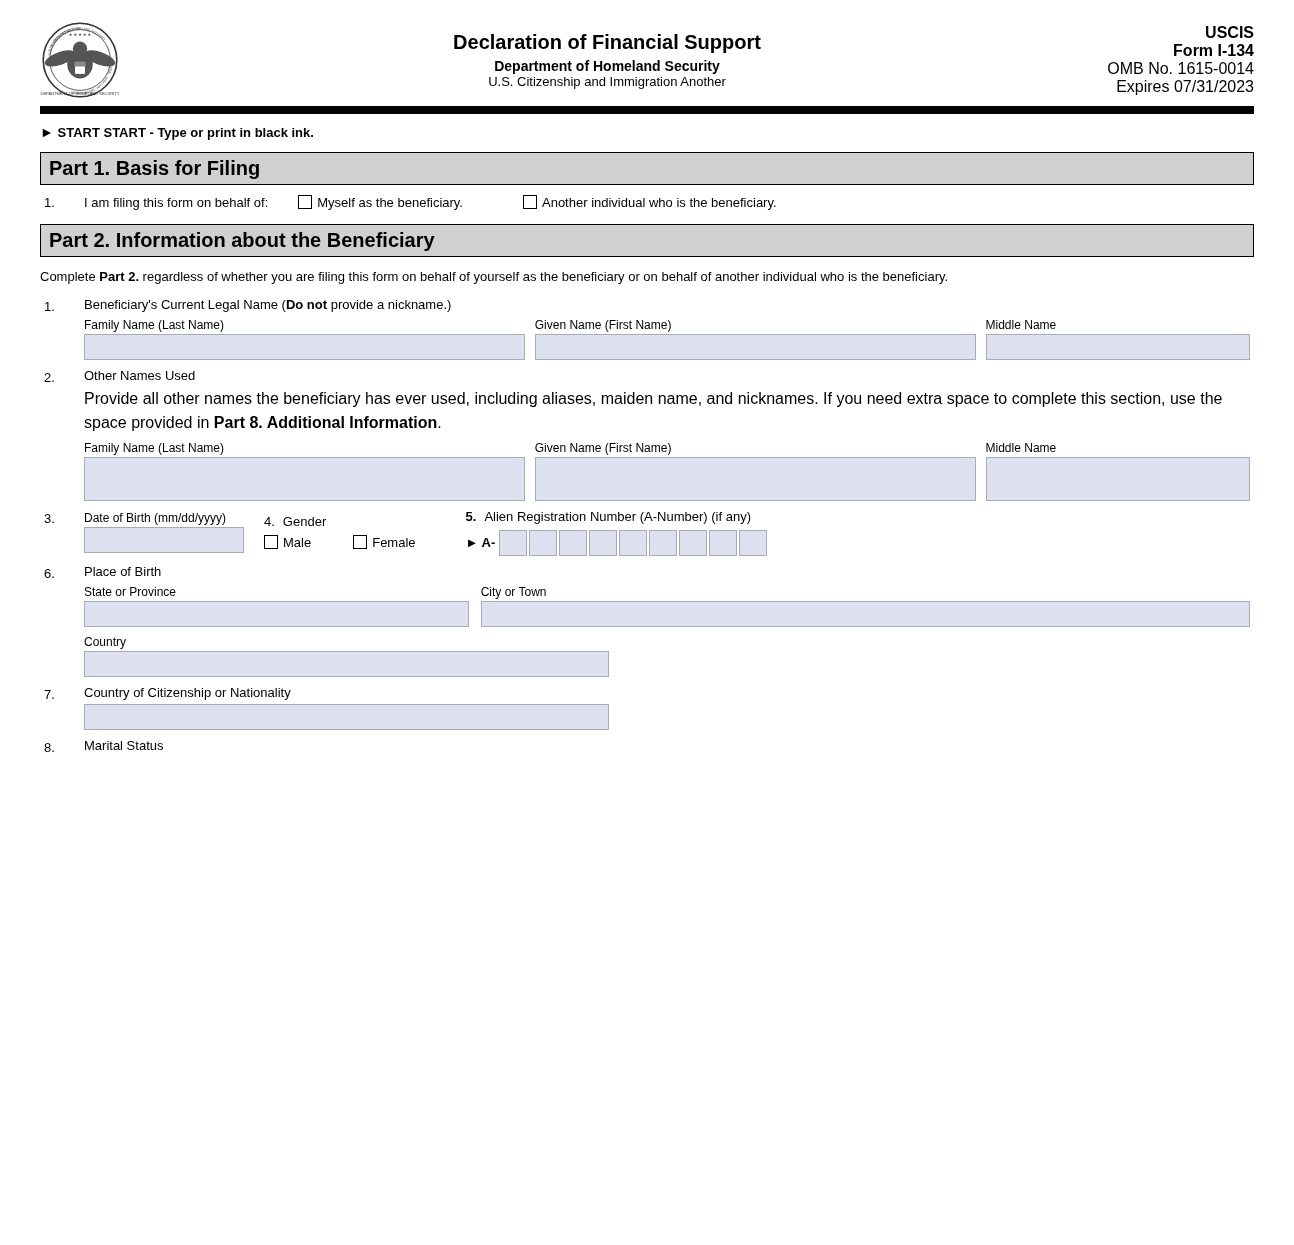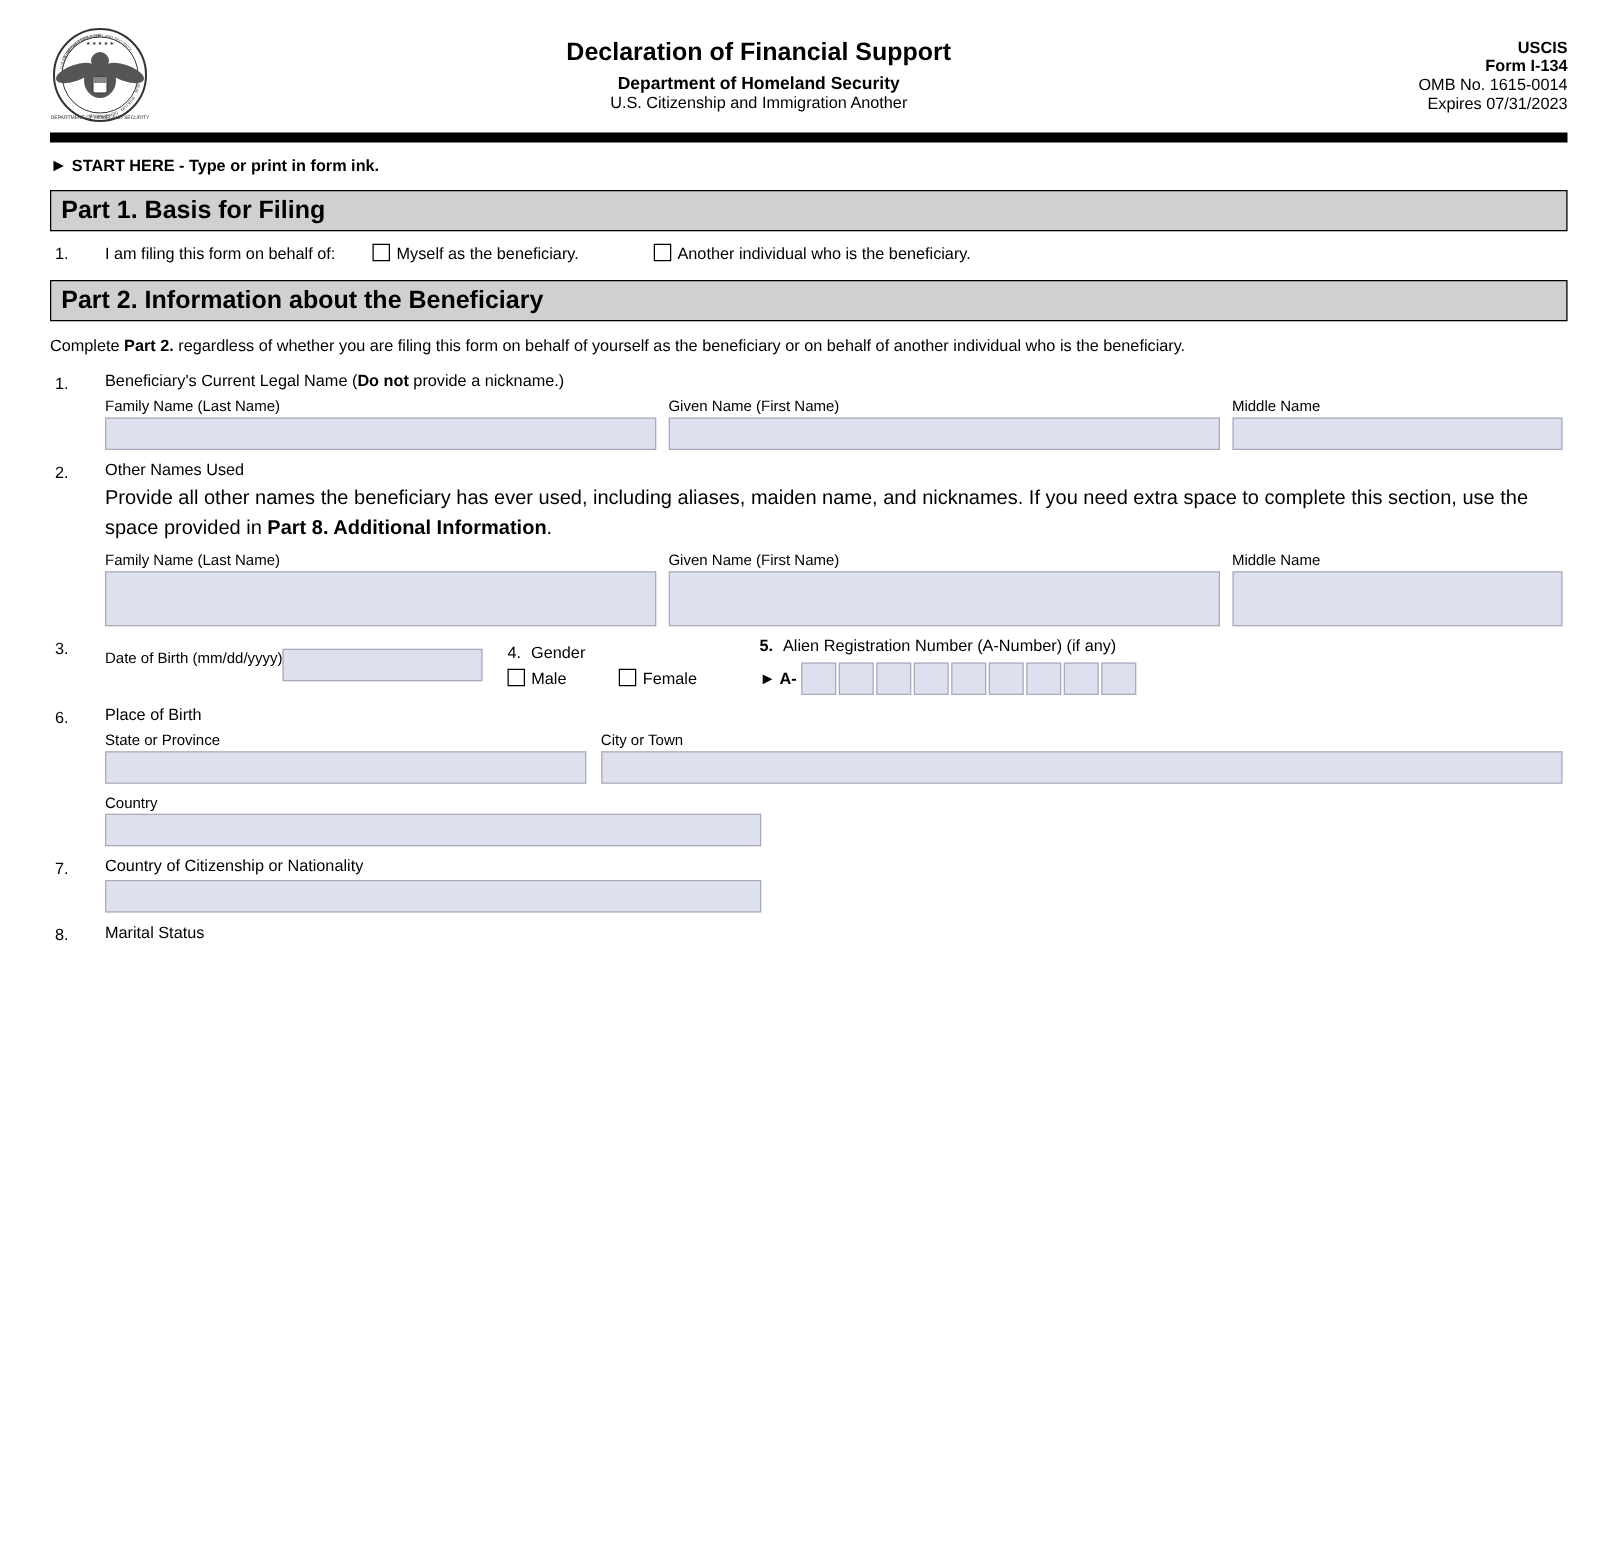--- a/index.html
+++ b/index.html
@@ -29,21 +29,21 @@
     .header-center .subtitle {
       font-size: 14px;
       font-weight: bold;
       margin-top: 4px;
     }
     .header-center .subtitle2 {
       font-size: 13px;
     }
     .header-right {
       text-align: right;
-      font-size: 13px;
+      font-size: 16px;
       min-width: 160px;
     }
     .header-right .form-label {
       font-weight: bold;
     }
     .logo {
       width: 80px;
       height: 80px;
       min-width: 80px;
     }
@@ -133,20 +133,21 @@
       flex: 1;
     }
     .inline-fields {
       display: flex;
       align-items: center;
       gap: 20px;
       flex-wrap: wrap;
     }
     .dob-field {
       display: flex;
+      flex-direction: column;
     }
     .gender-row {
       display: flex;
       align-items: center;
       gap: 12px;
       margin-top: 4px;
     }
     .a-number-group {
       display: flex;
       flex-direction: column;
@@ -238,21 +239,21 @@
     <div class="form-label">Form I-134</div>
     <div>OMB No. 1615-0014</div>
     <div>Expires 07/31/2023</div>
   </div>
 </div>
 
 <div class="thick-bar"></div>
 
 <div class="start-here">
   <span class="arrow">►</span>
-  <strong><span>START HERE - Type or print in form ink.</span></strong>
+  <strong><span>START START - Type or print in black ink.</span></strong>
 </div>
 
 <div class="section-gap">
   <div class="section-header">Part 1.  Basis for Filing</div>
 
   <div class="form-row">
     <div class="num">1.</div>
     <div style="display:flex;align-items:center;gap:30px;flex-wrap:wrap;">
       <span>I am filing this form on behalf of:</span>
       <label class="checkbox-label">

